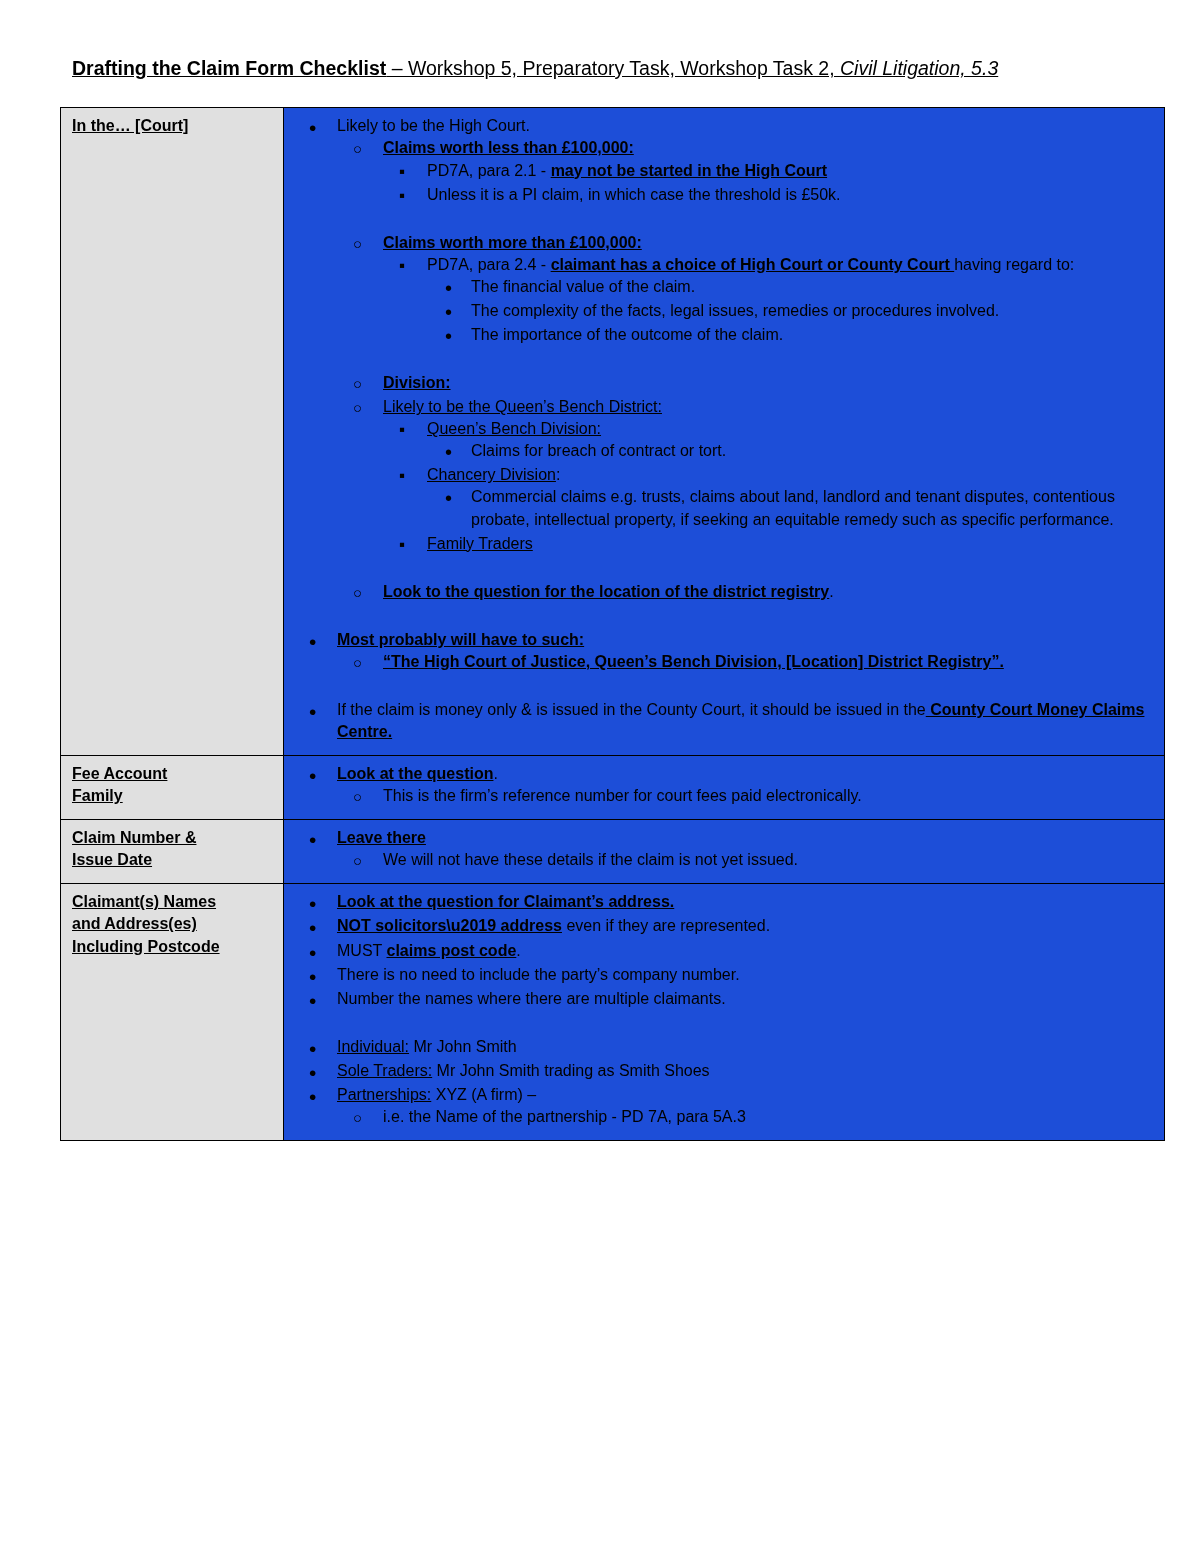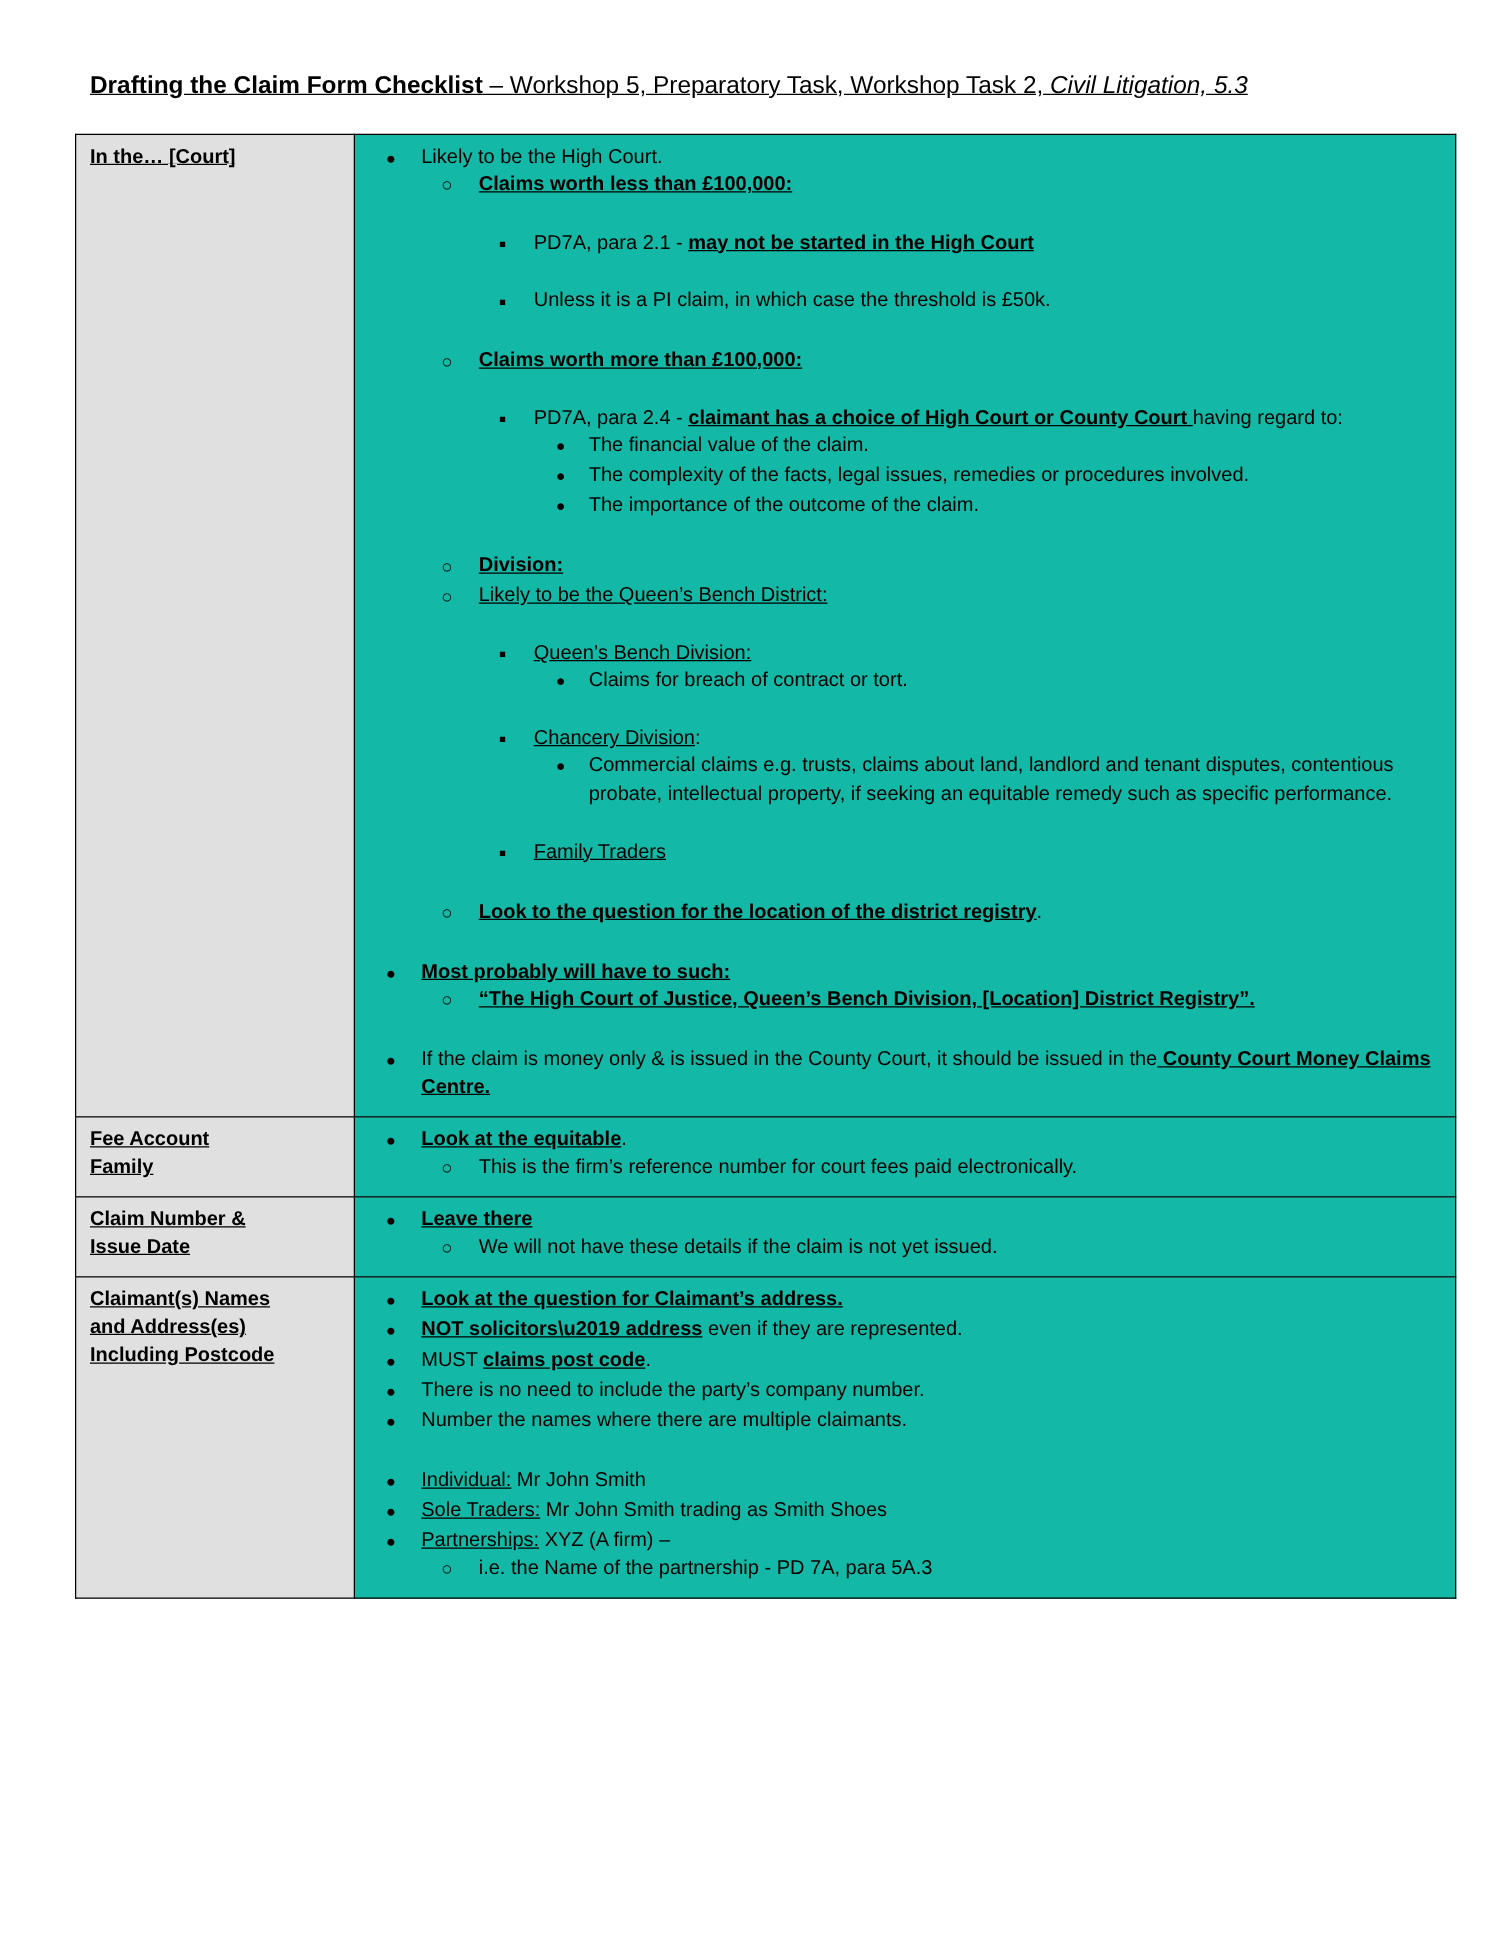--- a/index.html
+++ b/index.html
@@ -50,21 +50,21 @@
     line-height: 1.38;
   }
   td.label-cell {
     width: 202px;
     background: #e0e0e0;
     font-weight: bold;
     text-decoration: underline;
   }
   td.content-cell {
     width: 860px;
-    background: #14b8a6;
+    background: #1d4ed8;
   }
   ul.lv1, ul.lv2, ul.lv3, ul.lv4 {
     margin: 0;
     padding: 0;
     list-style: none;
   }
   ul.lv1 > li {
     position: relative;
     padding-left: 42px;
     margin-bottom: 2px;
@@ -88,21 +88,20 @@
     left: 16px;
     top: 0px;
     font-size: 15px;
     font-weight: bold;
     line-height: 1.6;
   }
   ul.lv3 > li {
     position: relative;
     padding-left: 44px;
     margin-bottom: 2px;
-    margin-top: 24px;
   }
   ul.lv3 > li::before {
     content: "\25AA";
     position: absolute;
     left: 16px;
     top: 0px;
     font-size: 17px;
     line-height: 1.4;
   }
   ul.lv4 > li {
@@ -246,21 +245,21 @@
       </tr>
 
       <tr>
         <td class="label-cell">
           <span class="label-line">Fee Account</span>
           <span class="label-line">Family</span>
         </td>
         <td class="content-cell">
           <ul class="lv1">
             <li>
-              <span class="bu">Look at the equitable</span>.
+              <span class="bu">Look at the question</span>.
               <ul class="lv2 nested">
                 <li>
                   <span>This is the firm’s reference number for court fees paid electronically.</span>
                 </li>
               </ul>
             </li>
           </ul>
         </td>
       </tr>
 

